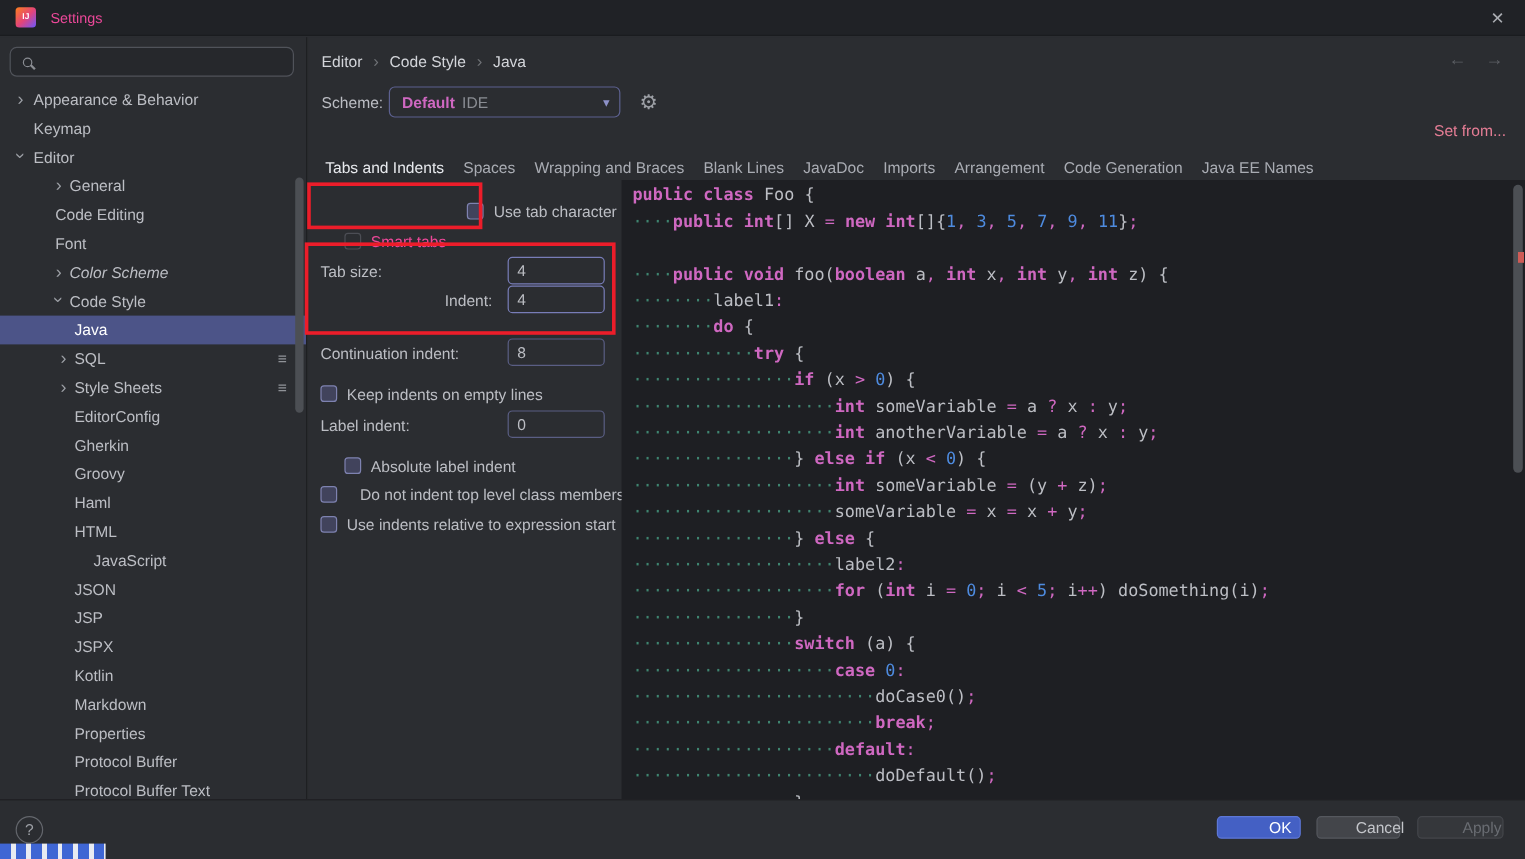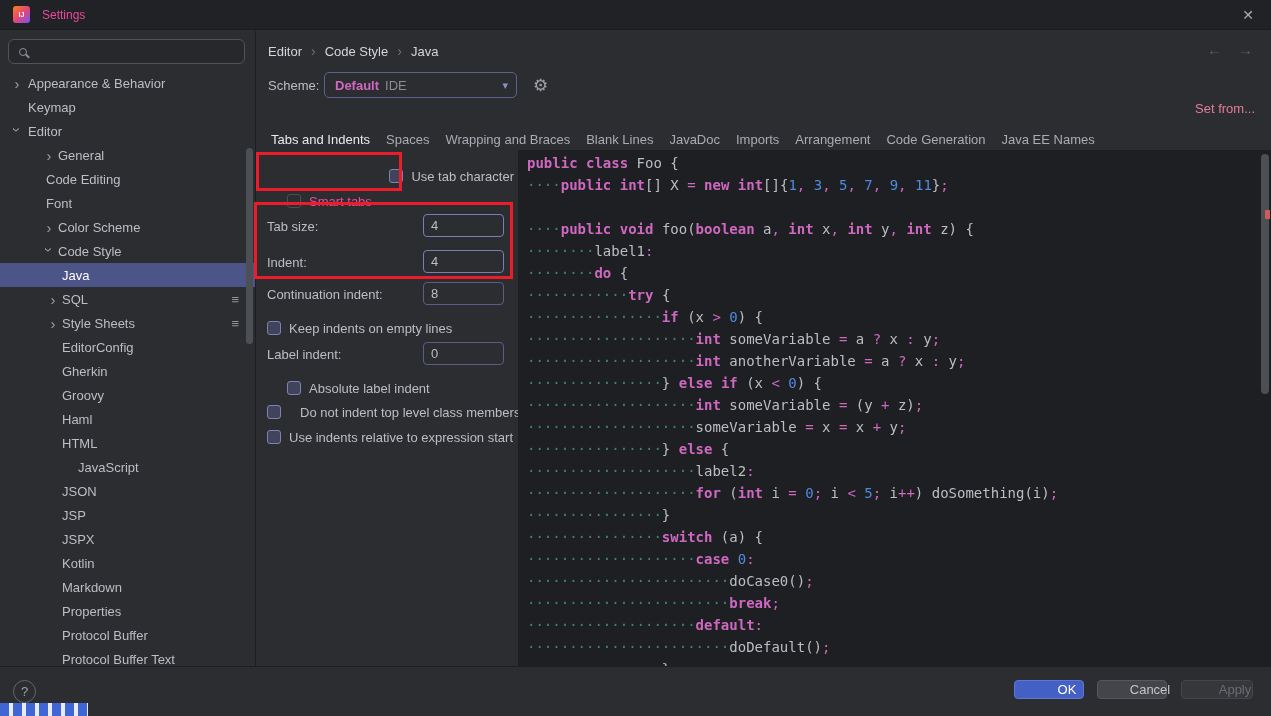--- a/index.html
+++ b/index.html
@@ -112,21 +112,21 @@
         <span class="tree-label" style="left: 58px;">General</span>
       </div>
       <div class="tree-row">
         <span class="tree-label" style="left: 46px;">Code Editing</span>
       </div>
       <div class="tree-row">
         <span class="tree-label" style="left: 46px;">Font</span>
       </div>
       <div class="tree-row">
         <span class="chev" style="left: 44px;">›</span>
-        <span class="tree-label" style="left: 58px;">Color Scheme</span>
+        <span class="tree-label" style="left: 58px; font-style: italic;">Color Scheme</span>
       </div>
       <div class="tree-row">
         <span class="chev expanded" style="left: 44px;">›</span>
         <span class="tree-label" style="left: 58px;">Code Style</span>
       </div>
       <div class="tree-row selected">
         <span class="tree-label" style="left: 62px;">Java</span>
       </div>
       <div class="tree-row">
         <span class="chev" style="left: 48px;">›</span>
@@ -223,21 +223,21 @@
     <span class="cb-label">Use tab character</span>
   </div>
   <div class="form-row disabled" style="top:39px;">
     <span class="cb indent1"></span>
     <span class="cb-label">Smart tabs</span>
   </div>
   <div class="form-row" style="top:64px;">
     <span>Tab size:</span>
     <input class="field hl" value="4" style="">
   </div>
-  <div class="form-row" style="top:100px;">
+  <div class="form-row" style="top:88px;justify-content:center;">
     <span>Indent:</span>
     <input class="field hl" value="4" style="">
   </div>
   <div class="form-row" style="top:132px;">
     <span>Continuation indent:</span>
     <input class="field" value="8" style="">
   </div>
   <div class="form-row" style="top:166px;">
     <span class="cb"></span>
     <span class="cb-label">Keep indents on empty lines</span>

